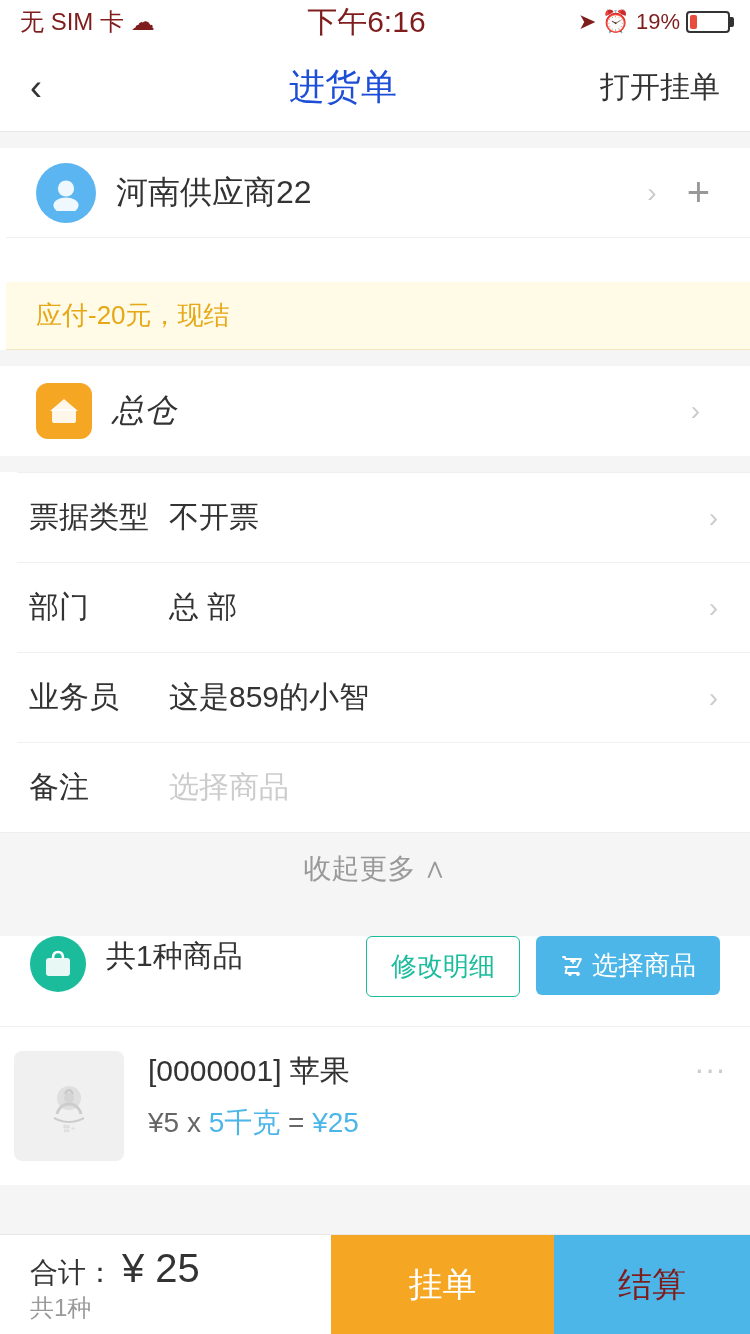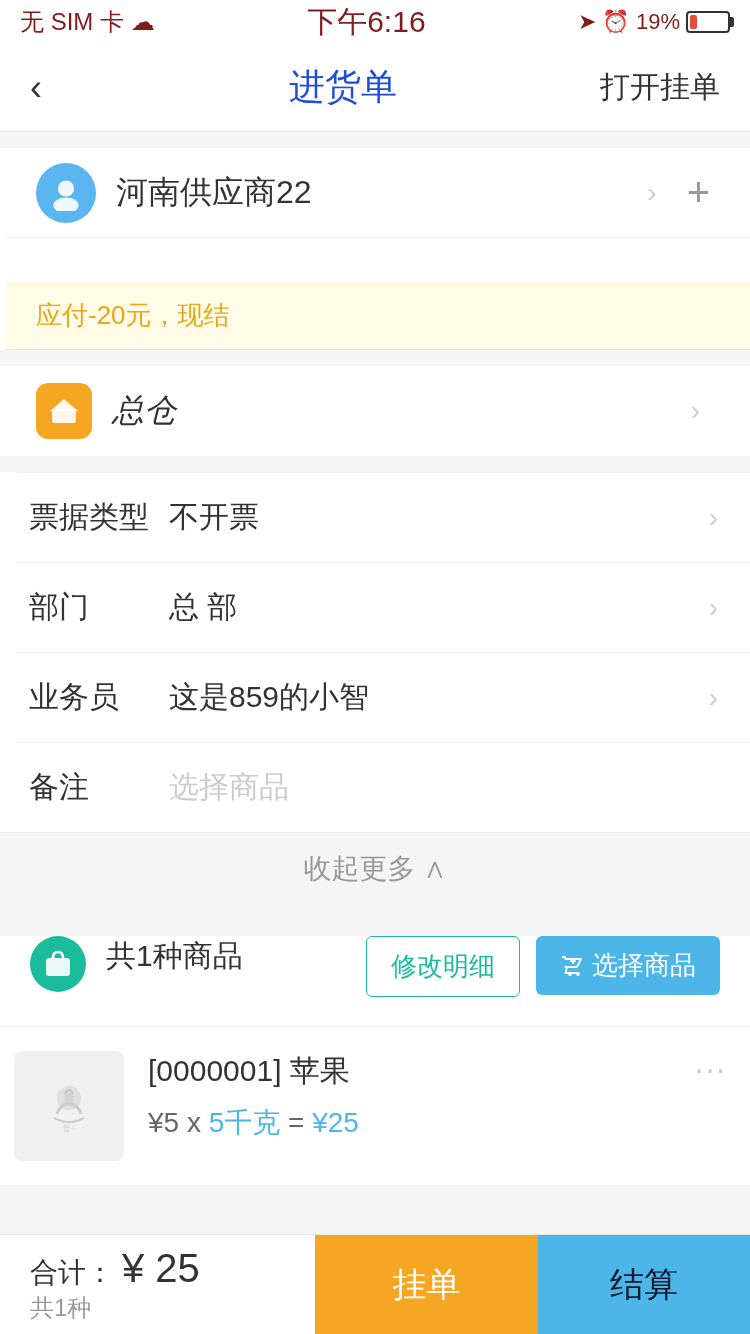--- a/index.html
+++ b/index.html
@@ -245,23 +245,23 @@
       width: 223px;
       background: #f5a623;
       color: #fff;
       display: flex;
       align-items: center;
       justify-content: center;
       font-size: 34px;
       border: none;
     }
     .btn-checkout {
-      width: 212px;
+      width: 196px;
       background: #4db6e8;
-      color: #0f172a;
+      color: #7f1d1d;
       display: flex;
       align-items: center;
       justify-content: center;
       font-size: 34px;
       border: none;
     }
 
     
     .bottom-padding { height: 120px; }
   </style>

